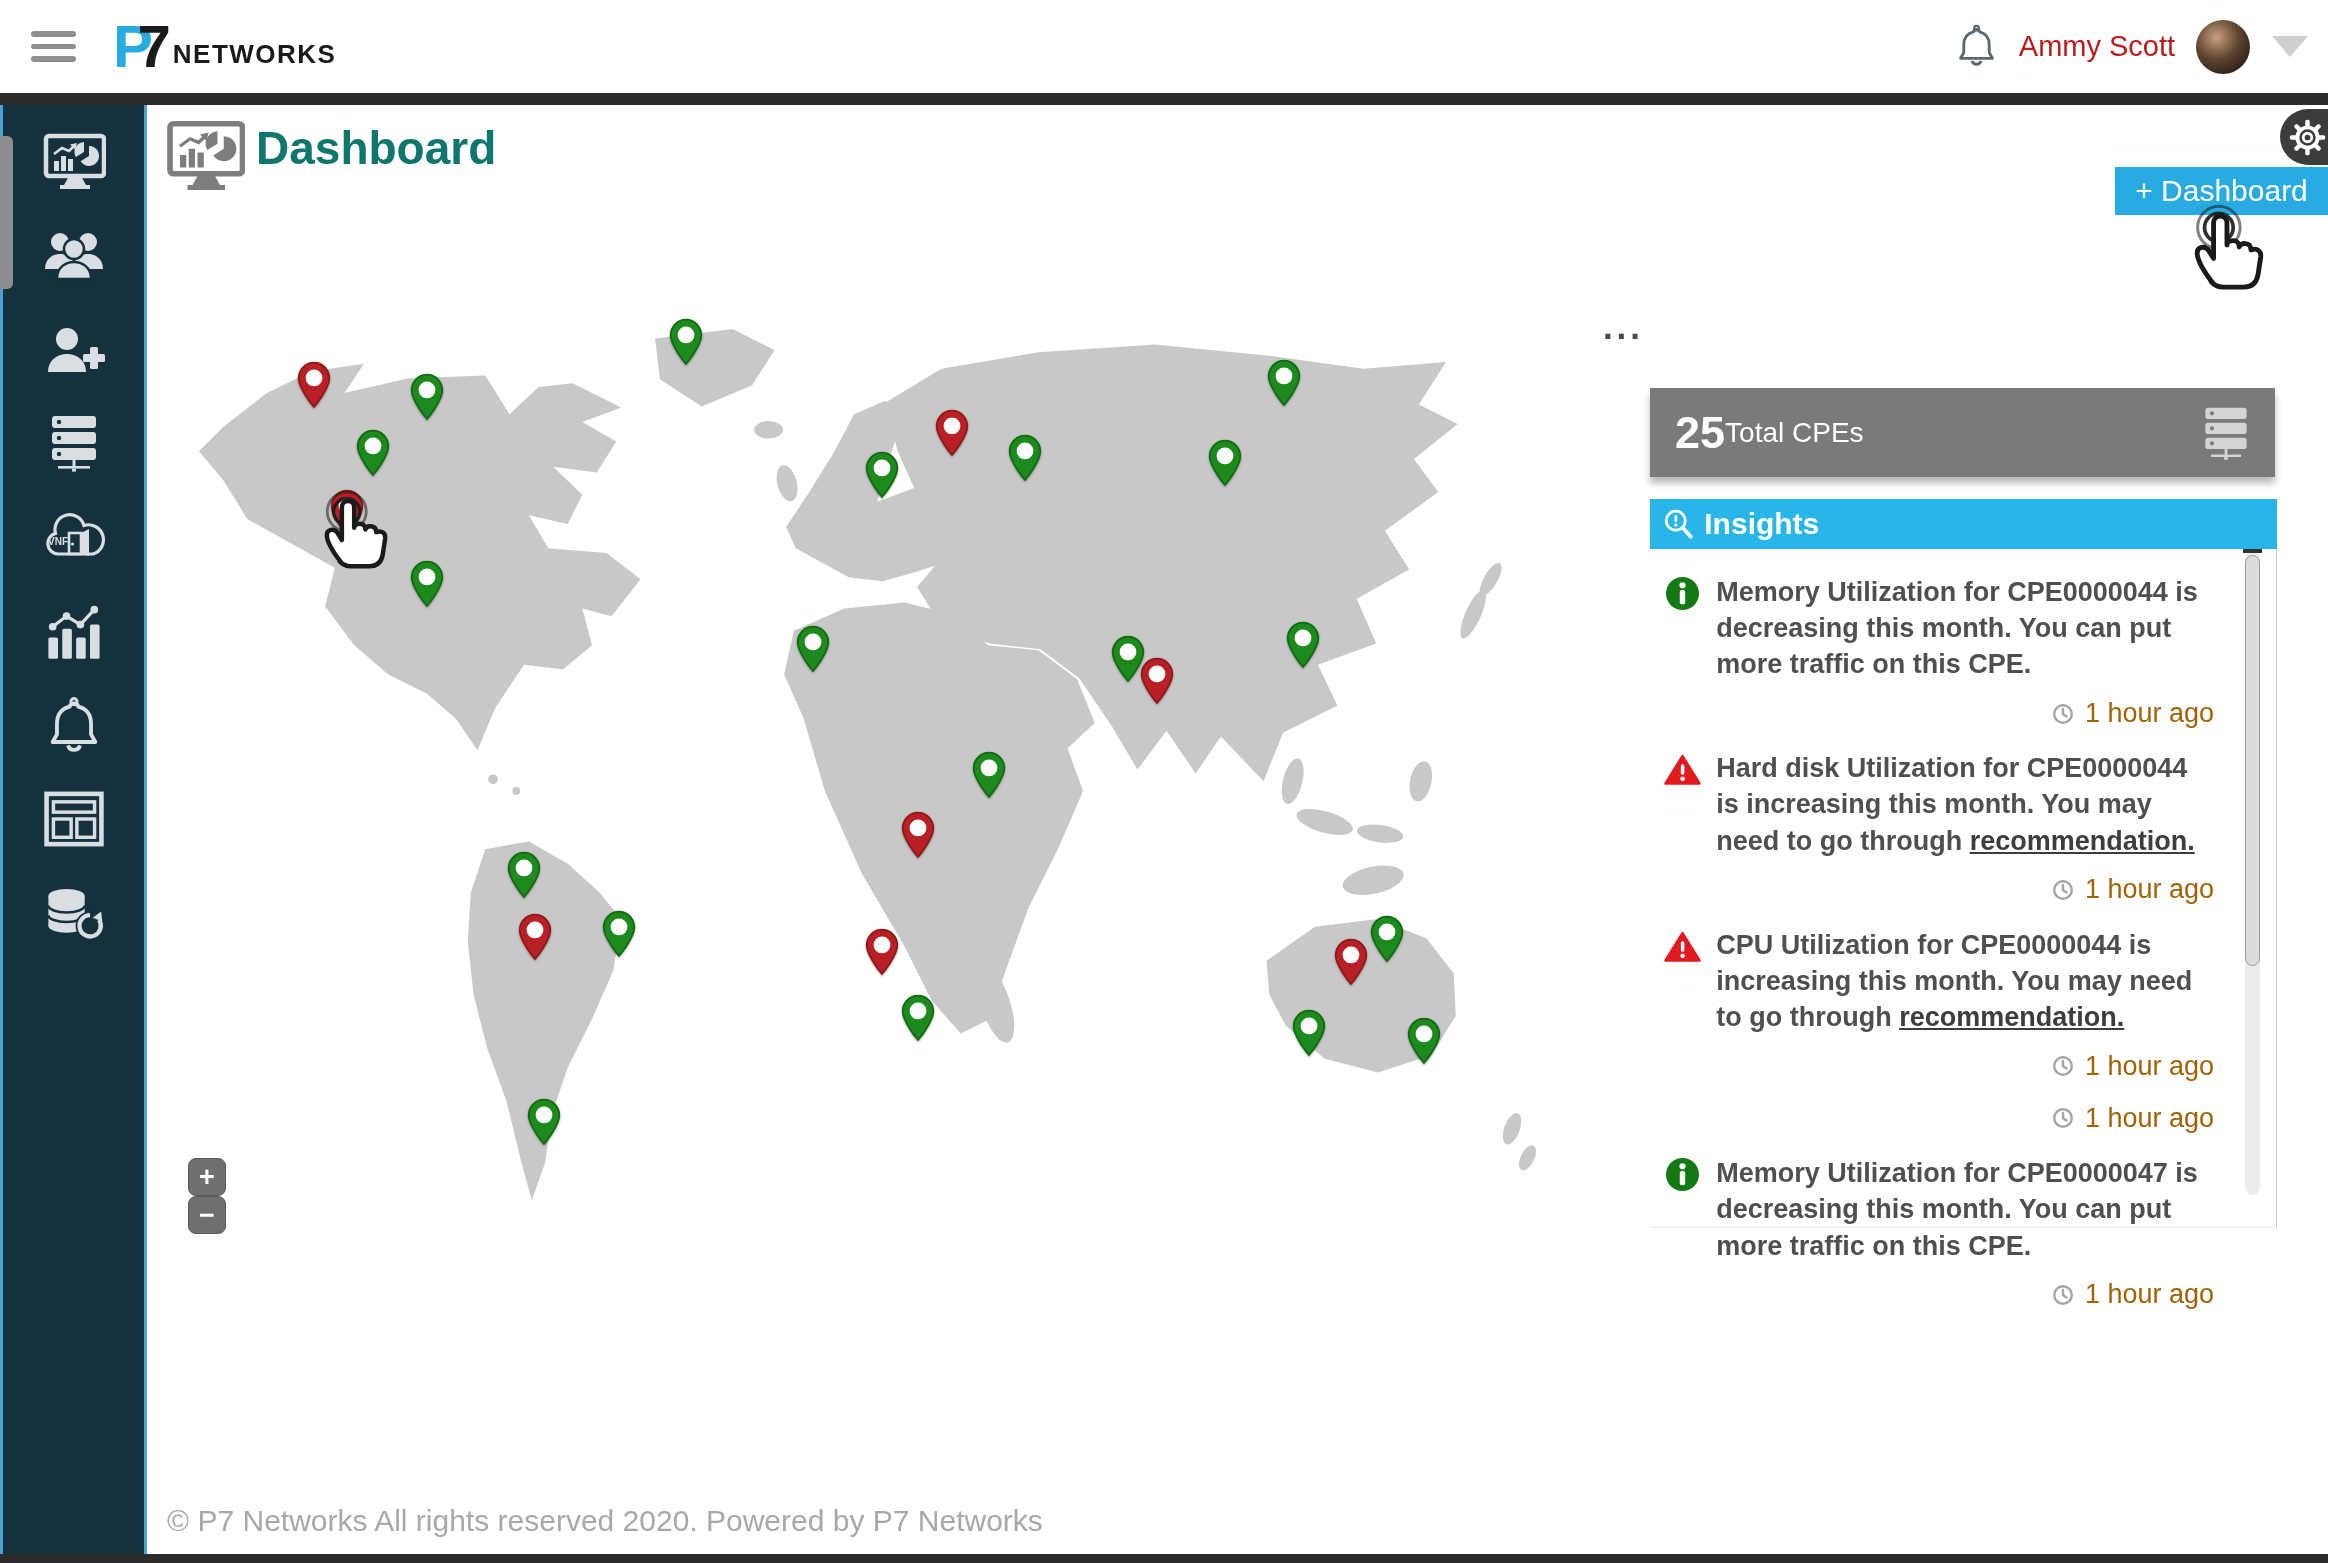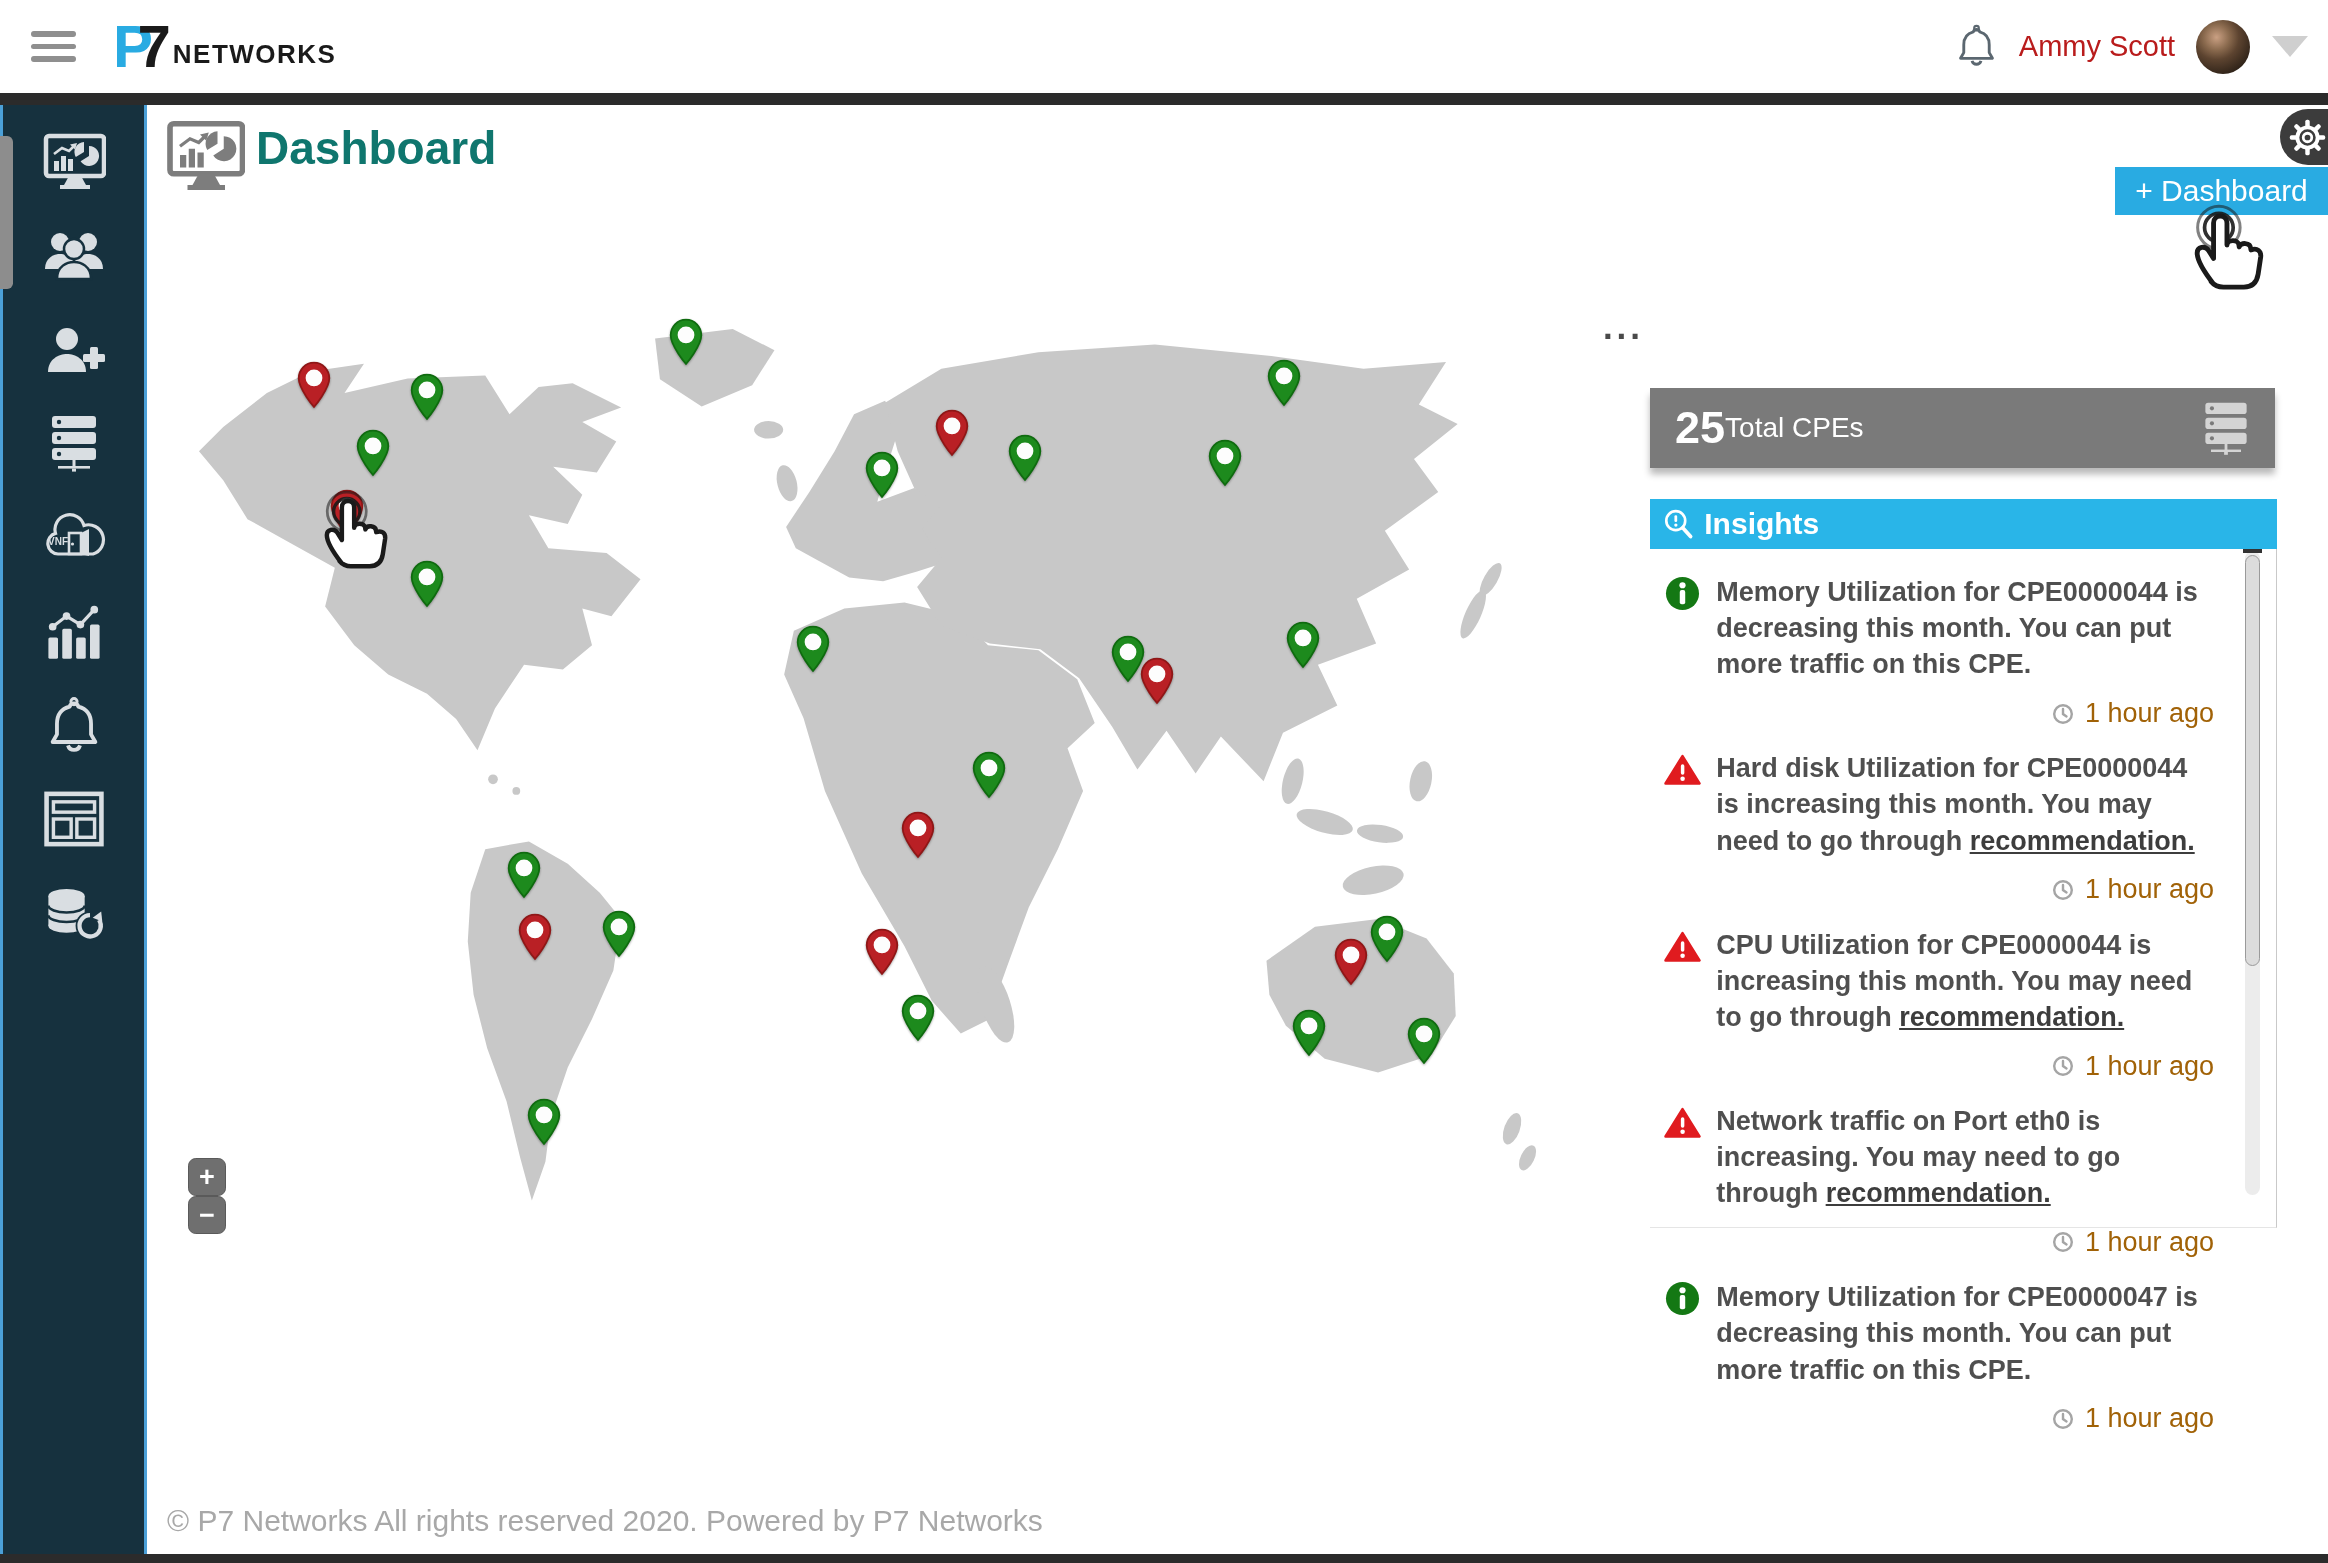--- a/index.html
+++ b/index.html
@@ -61,21 +61,21 @@
   .zoom-btn { position:absolute; width:38px; height:38px; background:#6f6f6f; border:1px solid #5a5a5a; border-radius:7.8px; color:#fff; font-size:27px; font-weight:700; display:flex; align-items:center; justify-content:center; cursor:pointer; }
   .zoom-in { left:23px; top:833px; }
   .zoom-out { left:23px; top:871px; }
 
   .touch-cursor { position:absolute; pointer-events:none; }
   .touch-cursor svg { width:100%; height:100%; }
   .cursor-map { left:312px; top:490px; width:89px; height:89px; }
   .cursor-btn { left:2181px; top:204px; width:97px; height:97px; }
 
   
-  .cpe-header { position:absolute; left:1650px; top:388px; width:625px; height:80px; background:#7a7a7a; display:flex; align-items:center; box-shadow:0 6.8px 6.8px rgba(0,0,0,0.28); }
+  .cpe-header { position:absolute; left:1650px; top:388px; width:625px; height:89px; background:#7a7a7a; display:flex; align-items:center; box-shadow:0 6.8px 6.8px rgba(0,0,0,0.28); }
   .cpe-count { color:#fff; font-size:45px; font-weight:600; margin-left:25px; }
   .cpe-label { color:#fff; font-size:28px; font-weight:400; }
   .cpe-rack { margin-left:auto; margin-right:19.4px; width:60px; height:60px; color:#d4d4d4; --icon-bg:#7a7a7a; }
 
   .insights-bar { position:absolute; left:1650px; top:499px; width:627px; height:50px; background:#29b5e8; display:flex; align-items:center; color:#fff; }
   .insights-bar svg { width:33px; height:33px; margin-left:11.6px; }
   .insights-title { font-size:30px; font-weight:600; margin-left:9.7px; }
 
   .insights-body { position:absolute; left:1650px; top:549px; width:627px; height:679px; background:#fff; border-right:1px solid #c9c9c9; border-bottom:1px solid #e5e5e5; padding:25px 0 0 13.6px; }
   .insight { display:flex; margin-bottom:9.7px; padding-right:62px; }
@@ -527,26 +527,20 @@
           </svg></span>
       <p class="ins-text"><span>CPU Utilization for CPE0000044 is increasing this month. You may need to go through </span><a class="ins-link">recommendation.</a></p>
     </div>
     <div class="ins-time">
       <svg viewBox="0 0 20 20">
           <use href="#ic-clock"></use>
         </svg>
       <span>1 hour ago</span>
     </div>
 
-    <div class="insight">
-      <span class="ins-icon"><svg viewBox="0 0 36 32">
-            <use href="#ic-warning"></use>
-          </svg></span>
-      <p class="ins-text"><span>Network traffic on Port eth0 is increasing. You may need to go through </span><a class="ins-link">recommendation.</a></p>
-    </div>
     <div class="ins-time">
       <svg viewBox="0 0 20 20">
           <use href="#ic-clock"></use>
         </svg>
       <span>1 hour ago</span>
     </div>
 
     <div class="insight">
       <span class="ins-icon"><svg viewBox="0 0 36 36">
             <use href="#ic-info"></use>

